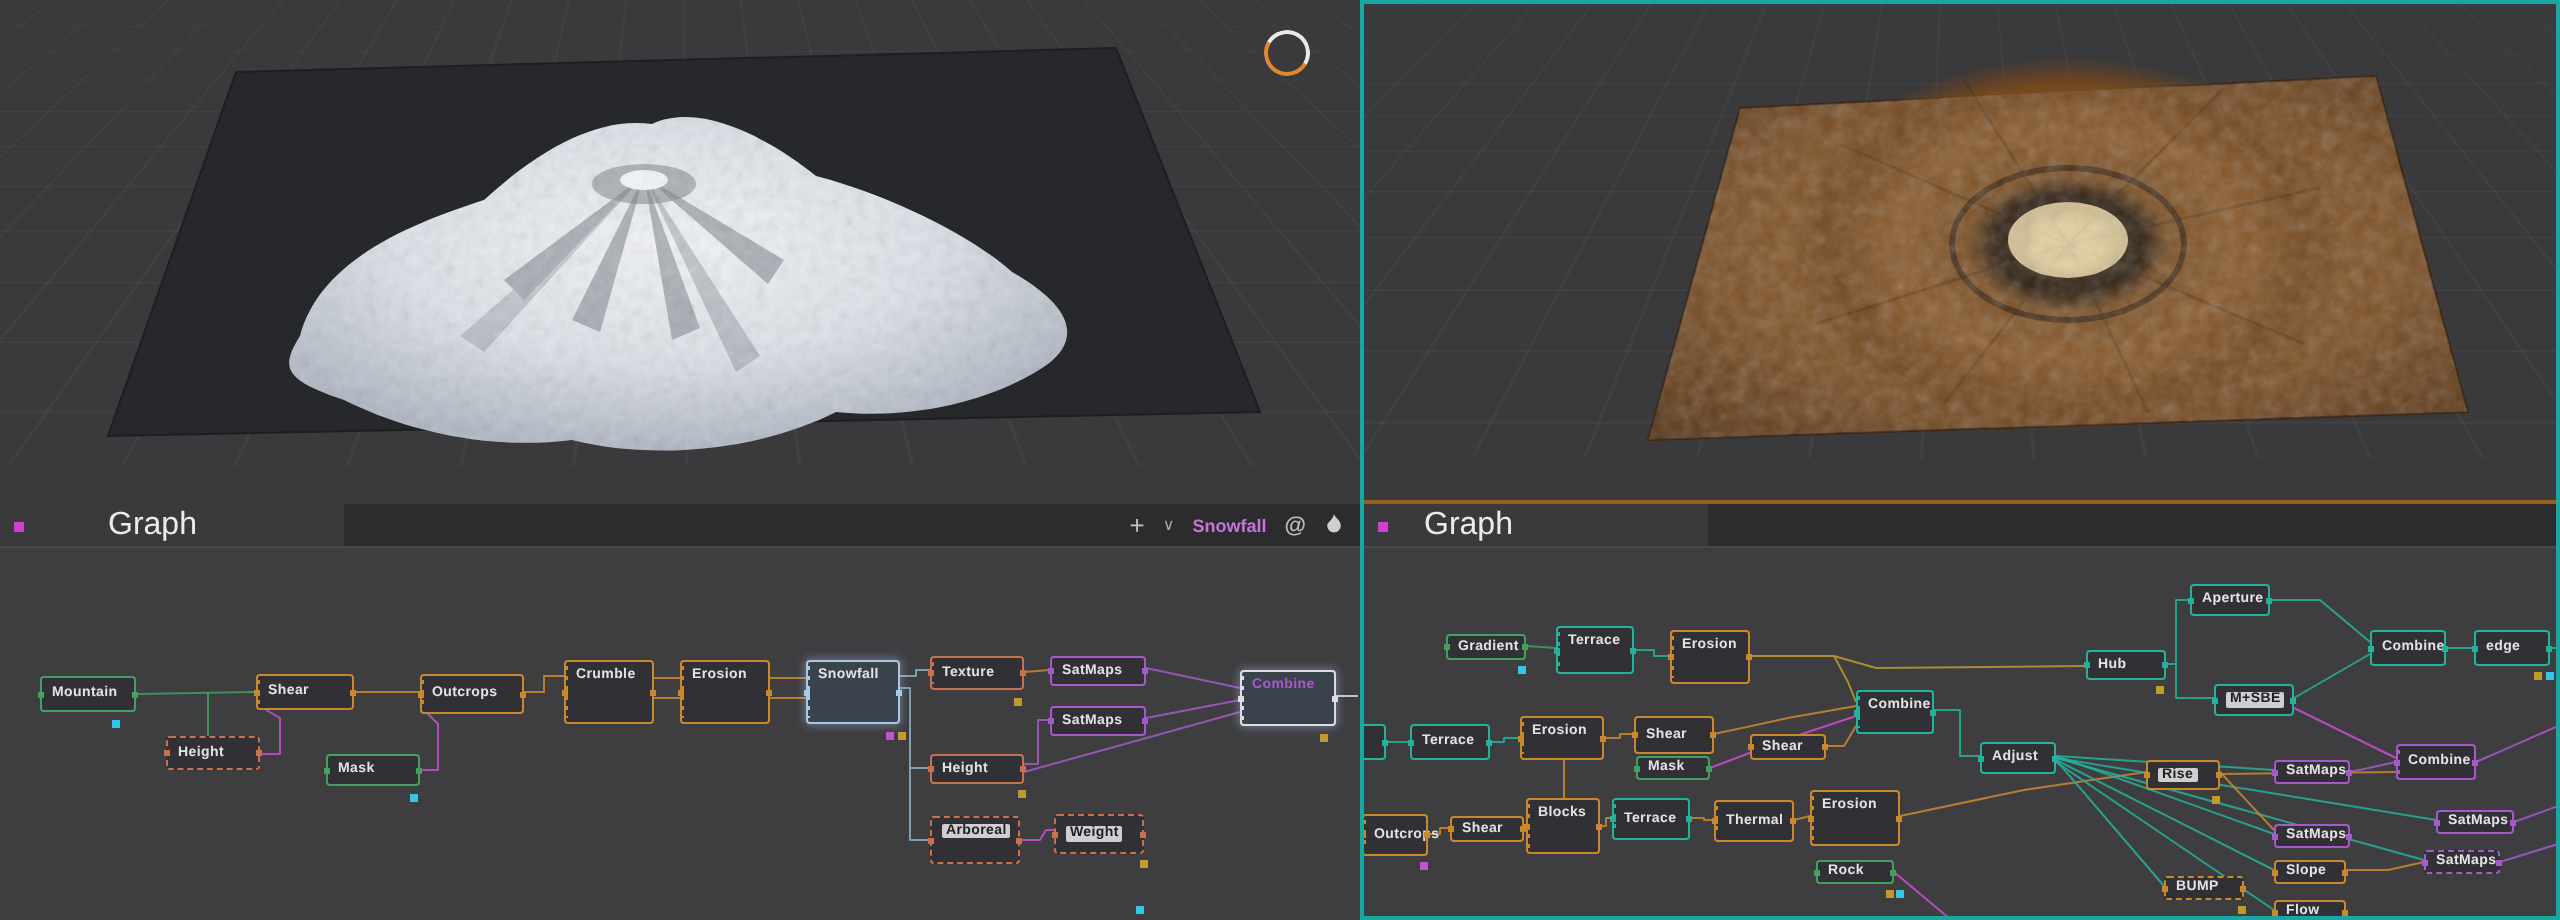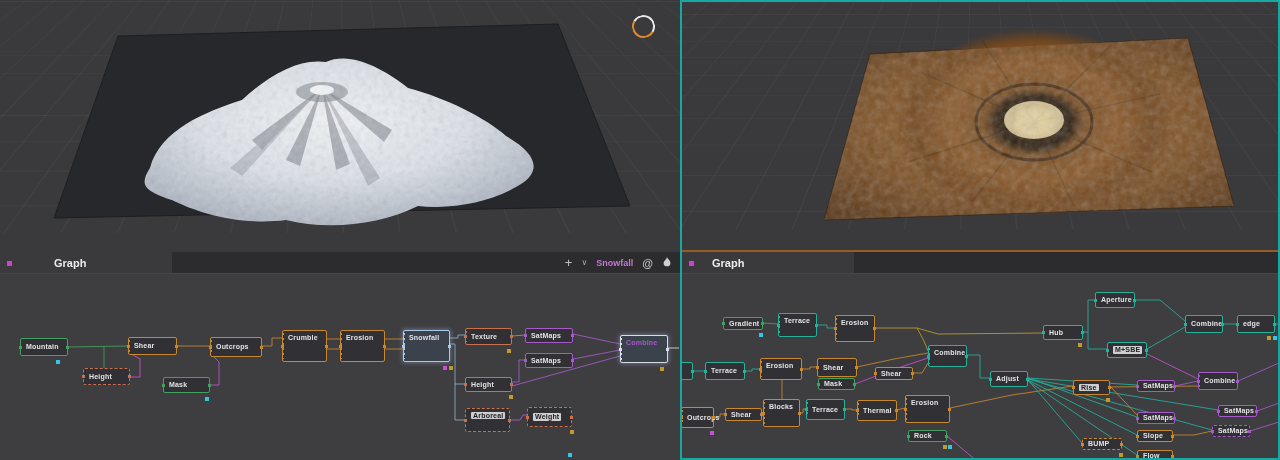--- a/index.html
+++ b/index.html
@@ -26,21 +26,21 @@
   .spinner { position:absolute; left:632px; top:15px; width:23px; height:23px;
     border-radius:50%; border:2.5px solid #e9e9e9;
     border-left-color:#e0892b; border-bottom-color:#e0892b; transform:rotate(-15deg); }
 
   
   .graph-section { display:flex; flex-direction:column; flex:1; min-height:0; }
   .toolbar { height:22px; background:#2c2c2f; display:flex; align-items:center;
     position:relative; flex:none; border-bottom:1px solid #47474a; }
   .tab { height:100%; width:172px; background:#3a3a3d; display:flex; align-items:center; }
   .pane.left .tab { padding-left:54px; } .pane.right .tab { padding-left:30px; }
-  .tab span { font-size:11px; font-weight:700; color:#ececee; }
+  .tab span { font-size:16px; font-weight:400; color:#ececee; }
   .tab-dot { position:absolute; left:7px; top:9px; width:5px; height:5px; background:#cf3fd0; }
   .tools { margin-left:auto; display:flex; align-items:center; gap:9px; padding-right:8px; }
   .tools .plus { color:#c2c2c4; font-size:13px; line-height:1; font-weight:400; }
   .tools .chev { color:#a8a8aa; font-size:8px; }
   .tools .crumb { color:#c873d9; font-size:9px; font-weight:700; }
   .tools .at { color:#bdbdbf; font-size:11px; font-weight:700; }
   .canvas { position:relative; flex:1; overflow:hidden; background:#3e3e41; }
   .canvas svg { position:absolute; left:0; top:0; z-index:1; }
 
   .node { position:absolute; background:#313135; border:1px solid #888; border-radius:2px;

